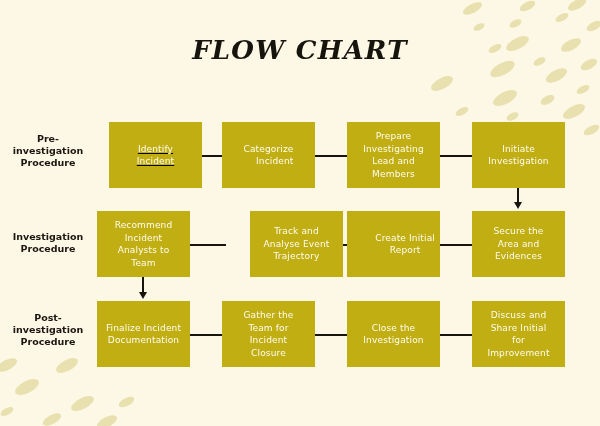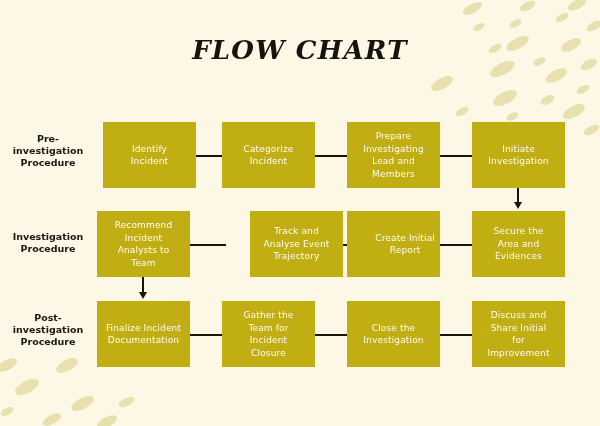--- a/index.html
+++ b/index.html
@@ -169,27 +169,27 @@
   <div class="h-link" style="left:186px; top:334px; width:40px;"></div>
   <div class="h-link" style="left:311px; top:334px; width:40px;"></div>
   <div class="h-link" style="left:436px; top:334px; width:40px;"></div>
 
   <div class="v-link" style="left:517px; top:186px; height:18px;"></div>
   <div class="arrow-down" style="left:514px; top:202px;"></div>
 
   <div class="v-link" style="left:142px; top:276px; height:18px;"></div>
   <div class="arrow-down" style="left:139px; top:292px;"></div>
 
-  <div class="node" style="left:103px; top:122px;">
+  <div class="node" style="left:109px; top:122px;text-decoration:underline;">
     <div class="node-label">
       <div>Identify</div>
       <div>Incident</div>
     </div>
   </div>
-  <div class="node" style="left:222px; top:122px;">
+  <div class="node" style="left:222px; top:122px;text-align:right;">
     <div class="node-label">
       <div>Categorize</div>
       <div>Incident</div>
     </div>
   </div>
   <div class="node" style="left:347px; top:122px;">
     <div class="node-label">
       <div>Prepare</div>
       <div>Investigating</div>
       <div>Lead and</div>

